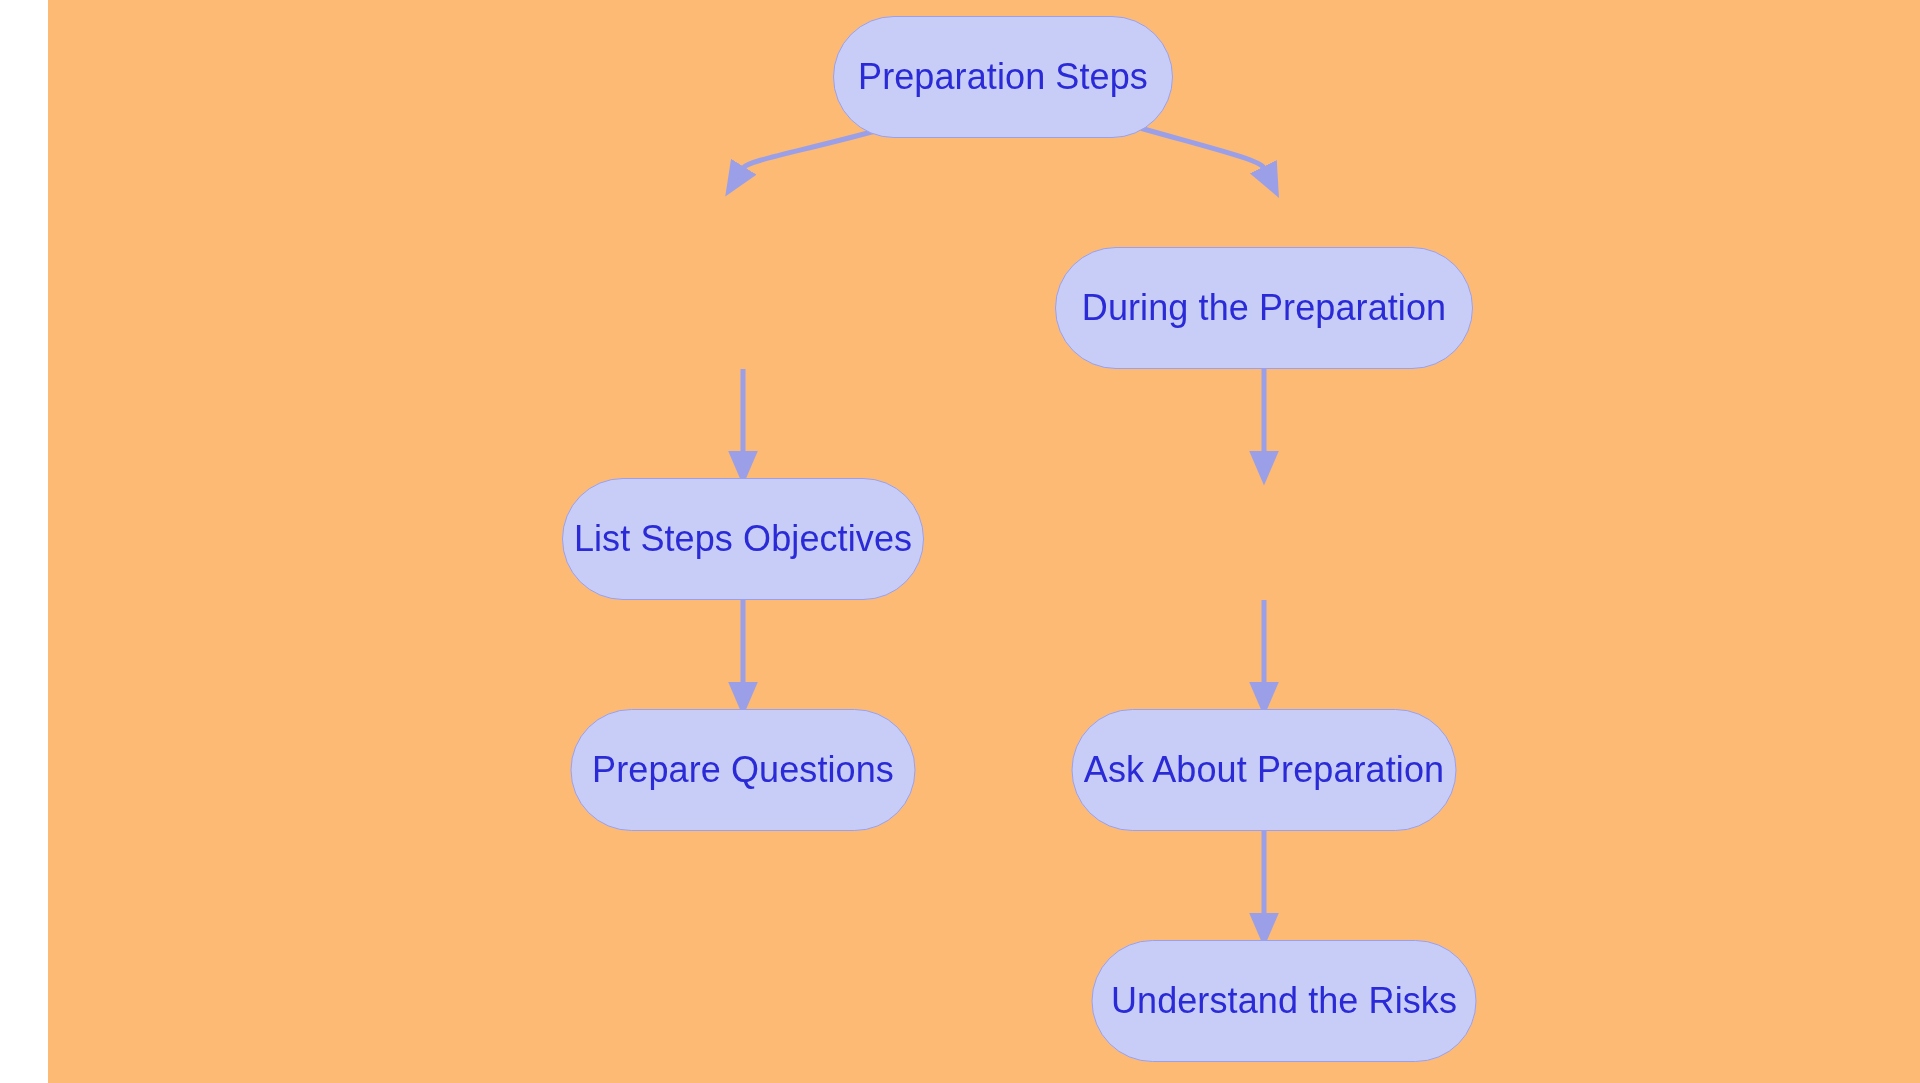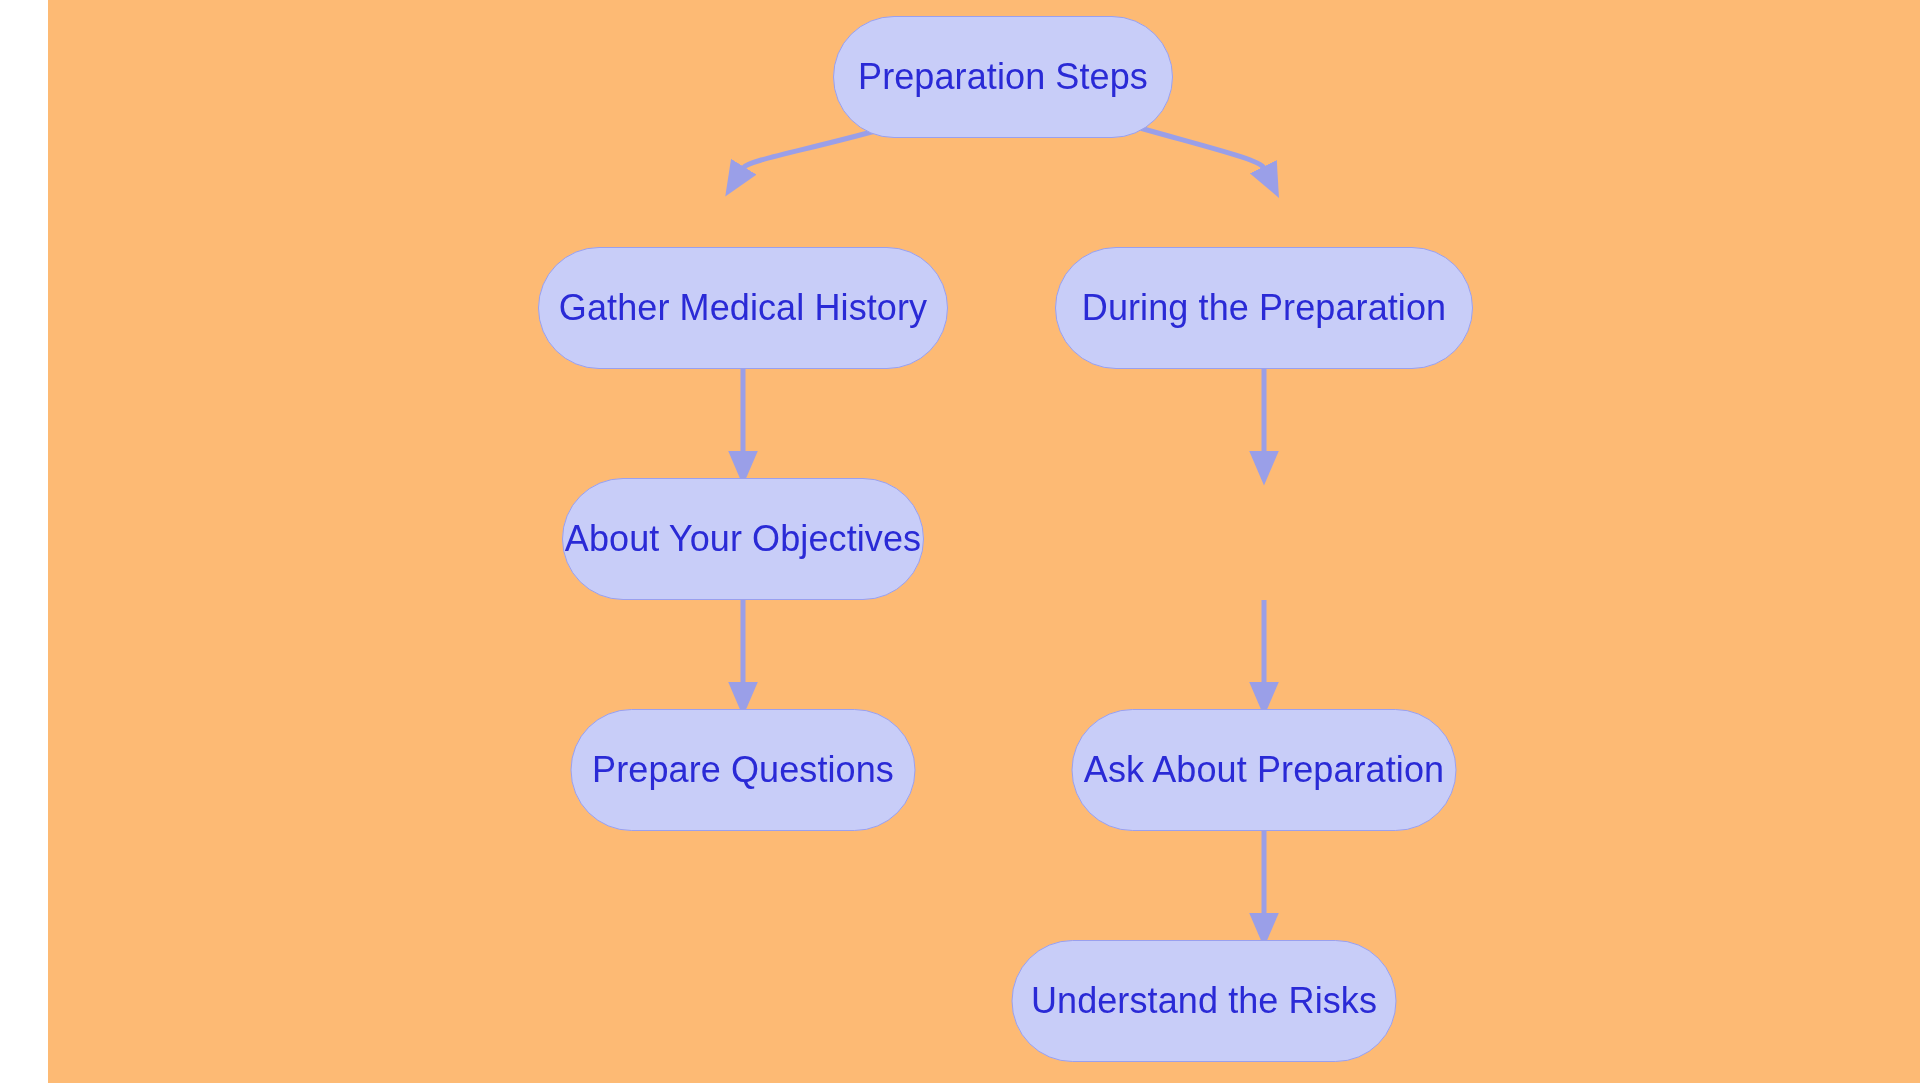--- a/index.html
+++ b/index.html
@@ -75,38 +75,35 @@
 
     <path d="M 1216 600 L 1216 683" fill="none" stroke="#9a9fe8" stroke-width="5" stroke-linecap="butt" marker-end="url(#arrowhead)"></path>
 
     <path d="M 1216 831 L 1216 914" fill="none" stroke="#9a9fe8" stroke-width="5" stroke-linecap="butt" marker-end="url(#arrowhead)"></path>
   </svg>
 
   <div class="node" id="node-root" style="left: 955px; top: 16px; width: 340px; background: rgb(200, 205, 248); border-color: rgb(154, 160, 238);">
     <span class="node-label" style="color: rgb(42, 42, 214);">Preparation Steps</span>
   </div>
 
-  <div class="node" id="node-gather_medical_history" style="left: 695px; top: 247px; width: 410px; background: rgb(200, 205, 248); border-color: rgb(154, 160, 238);">
-    <span class="node-label" style="color: rgb(42, 42, 214);">Gather Medical History</span>
-  </div>
 
   <div class="node" id="node-list_your_objectives" style="left: 695px; top: 478px; width: 362px; background: rgb(200, 205, 248); border-color: rgb(154, 160, 238);">
-    <span class="node-label" style="color: rgb(42, 42, 214);">About Your Objectives</span>
+    <span class="node-label" style="color: rgb(42, 42, 214);">List Steps Objectives</span>
   </div>
 
   <div class="node" id="node-prepare_questions" style="left: 695px; top: 709px; width: 345px; background: rgb(200, 205, 248); border-color: rgb(154, 160, 238);">
     <span class="node-label" style="color: rgb(42, 42, 214);">Prepare Questions</span>
   </div>
 
   <div class="node" id="node-during_the_consultation" style="left: 1216px; top: 247px; width: 418px; background: rgb(200, 205, 248); border-color: rgb(154, 160, 238);">
     <span class="node-label" style="color: rgb(42, 42, 214);">During the Preparation</span>
   </div>
 
 
   <div class="node" id="node-ask_about_monitoring" style="left: 1216px; top: 709px; width: 385px; background: rgb(200, 205, 248); border-color: rgb(154, 160, 238);">
     <span class="node-label" style="color: rgb(42, 42, 214);">Ask About Preparation</span>
   </div>
 
-  <div class="node" id="node-understand_the_risks" style="left: 1156px; top: 940px; width: 385px; background: rgb(200, 205, 248); border-color: rgb(154, 160, 238);">
+  <div class="node" id="node-understand_the_risks" style="left: 1236px; top: 940px; width: 385px; background: rgb(200, 205, 248); border-color: rgb(154, 160, 238);">
     <span class="node-label" style="color: rgb(42, 42, 214);">Understand the Risks</span>
   </div>
 
 </div>
 
 </body></html>

